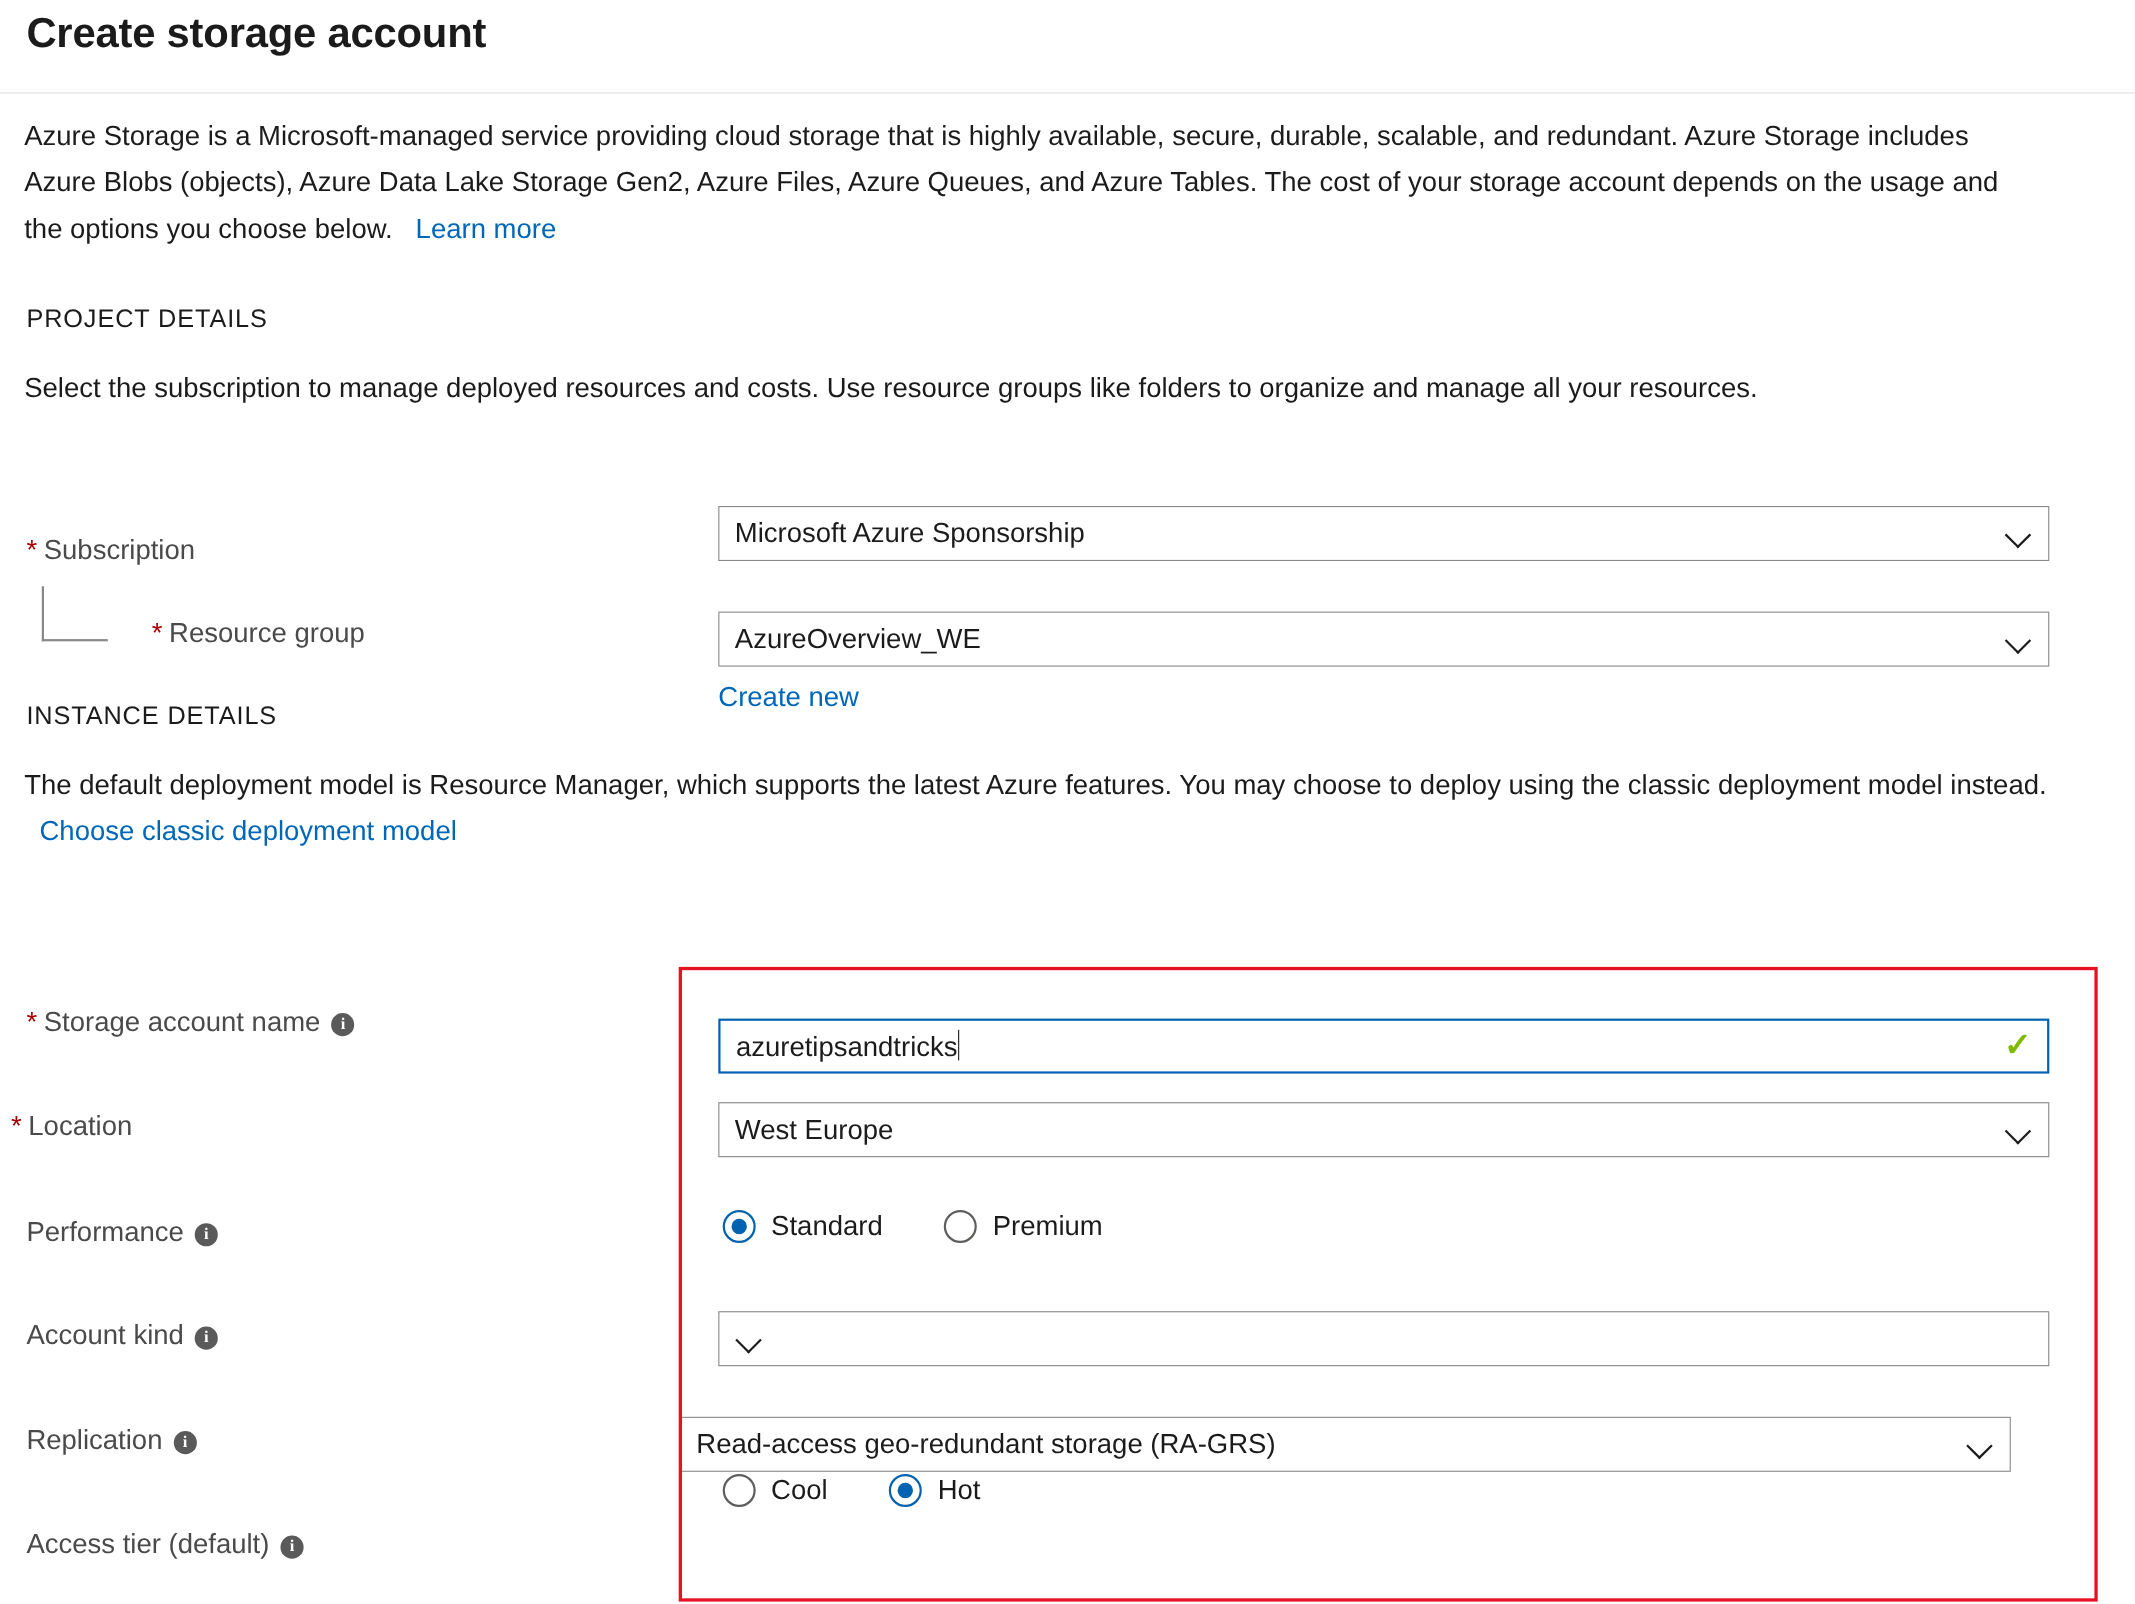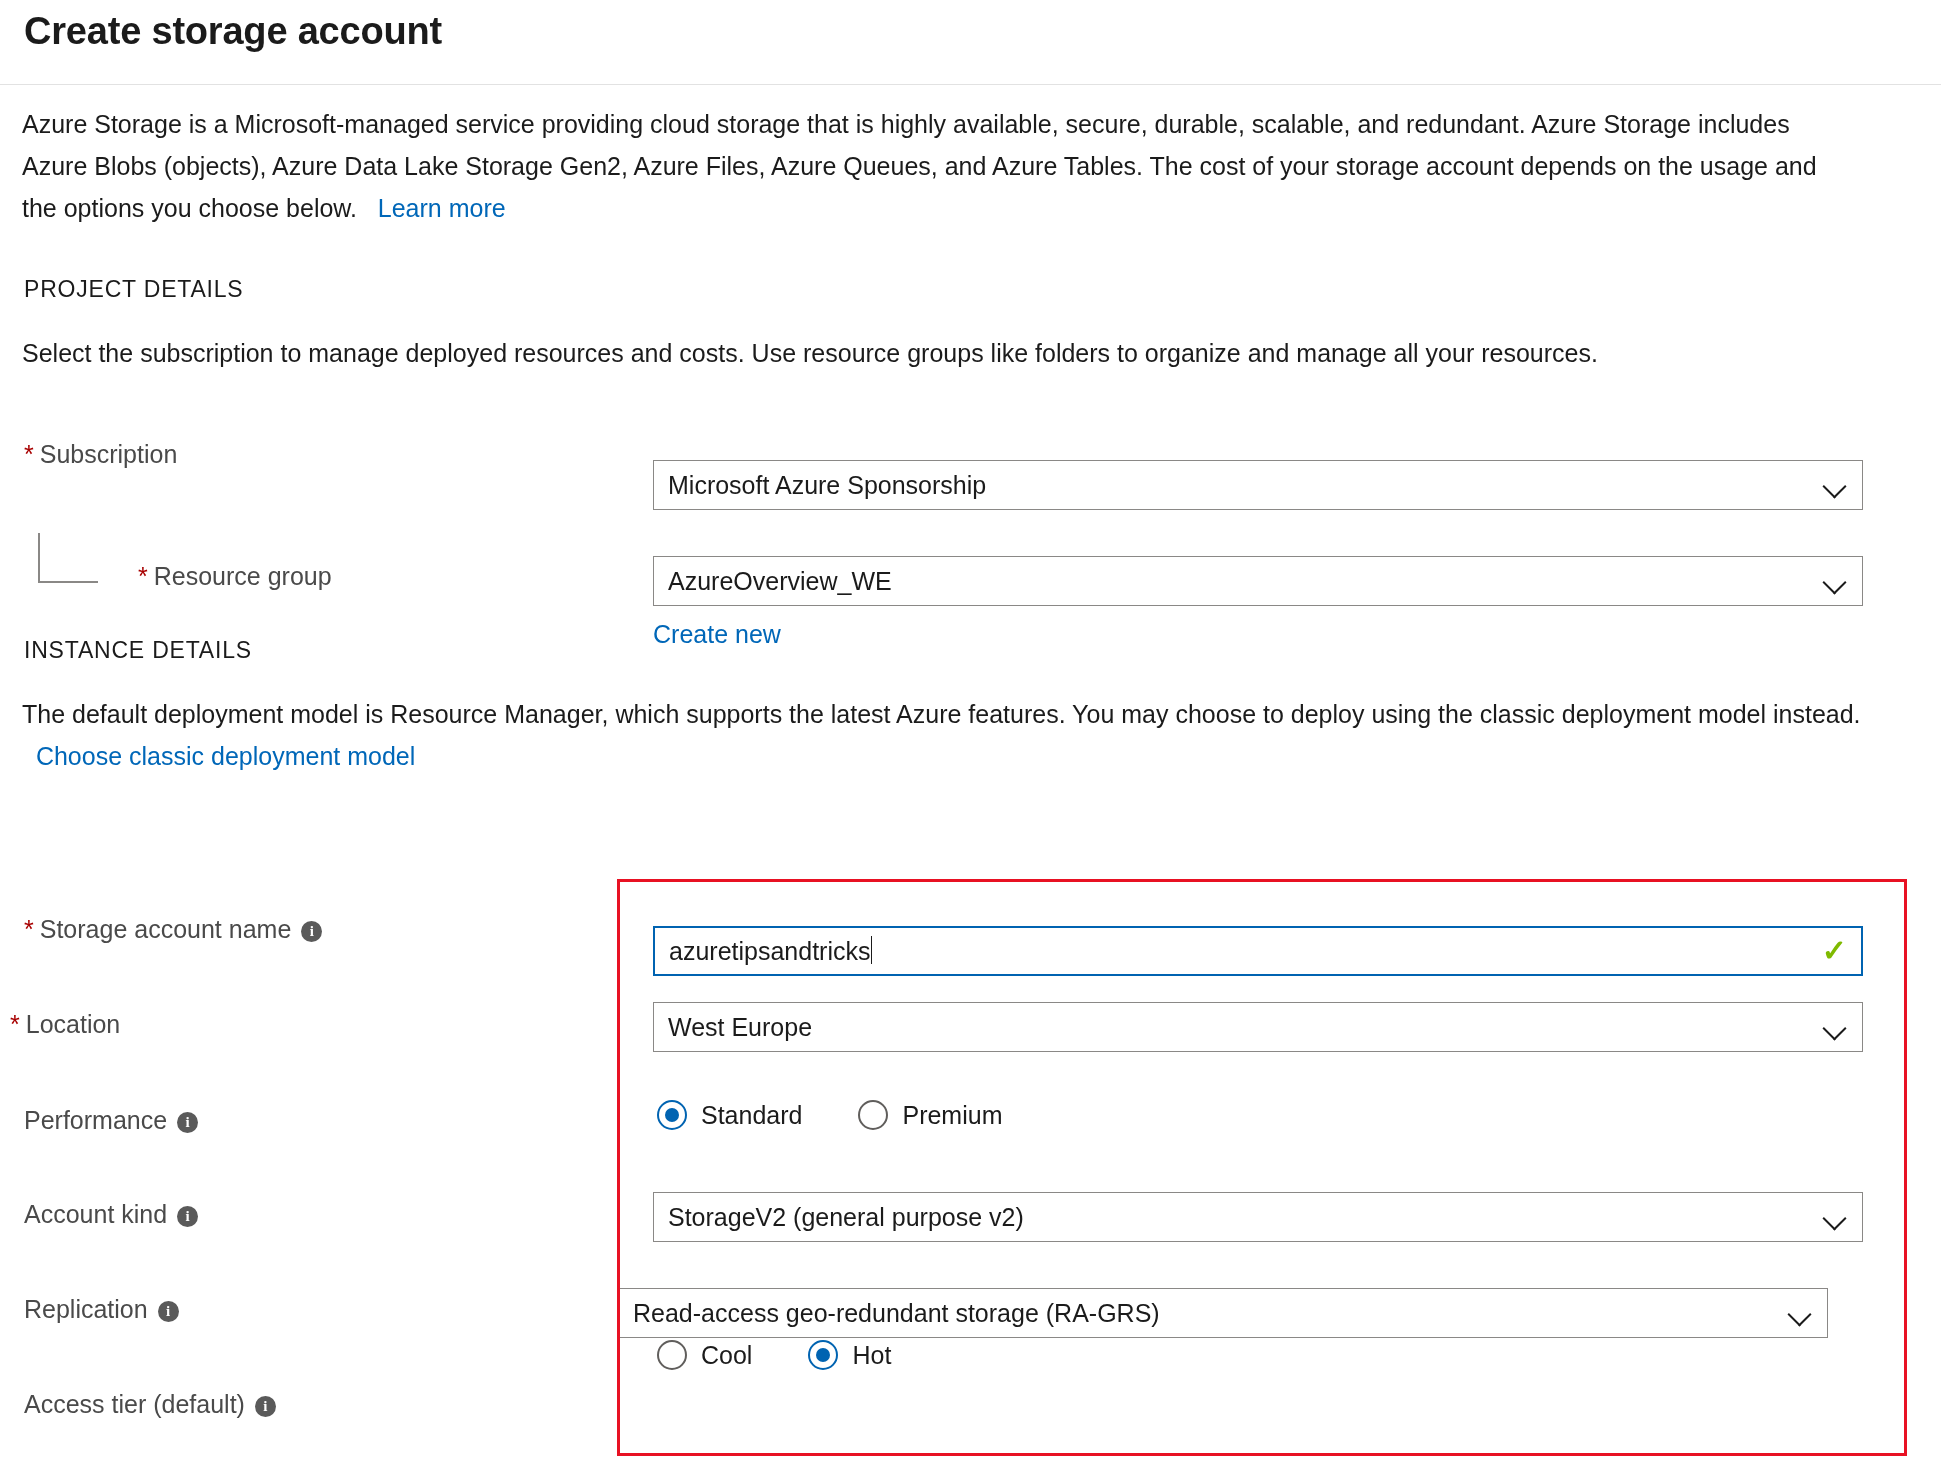--- a/index.html
+++ b/index.html
@@ -204,21 +204,21 @@
   <div class="title-rule"></div>
 
   <div class="intro">
     <span>Azure Storage is a Microsoft-managed service providing cloud storage that is highly available, secure, durable, scalable, and redundant. Azure Storage includes Azure Blobs (objects), Azure Data Lake Storage Gen2, Azure Files, Azure Queues, and Azure Tables. The cost of your storage account depends on the usage and the options you choose below.</span>
     &nbsp;&nbsp;<span class="link">Learn more</span>
   </div>
 
   <div class="section-head" id="project-details-head">PROJECT DETAILS</div>
   <div class="section-desc" id="project-details-desc">Select the subscription to manage deployed resources and costs. Use resource groups like folders to organize and manage all your resources.</div>
 
-  <div class="label" style="left:24px; top:440px;text-align:right;">
+  <div class="label" style="left:24px; top:486px;text-align:right;">
     <span class="req">*</span><span>Subscription</span>
   </div>
   <div class="ctl" style="left:653px; top:460px; width:1210px;">
     <span class="val">Microsoft Azure Sponsorship</span>
     <span class="chev"></span>
   </div>
 
   <div class="elbow"></div>
   <div class="label" style="left:138px; top:562px;">
     <span class="req">*</span><span>Resource group</span>
@@ -262,21 +262,20 @@
     <div class="radio-item">
       <span class="radio"></span>
       <span>Premium</span>
     </div>
   </div>
 
   <div class="label" style="left:24px; top:1200px;">
     <span>Account kind</span><span class="info-icon">i</span>
   </div>
   <div class="ctl" style="left:653px; top:1192px; width:1210px;">
-    <span class="val">StorageV2 (general purpose v2)</span>
     <span class="chev"></span>
   </div>
 
   <div class="label" style="left:24px; top:1295px;">
     <span>Replication</span><span class="info-icon">i</span>
   </div>
   <div class="ctl" style="left:618px; top:1288px; width:1210px;">
     <span class="val">Read-access geo-redundant storage (RA-GRS)</span>
     <span class="chev"></span>
   </div>

